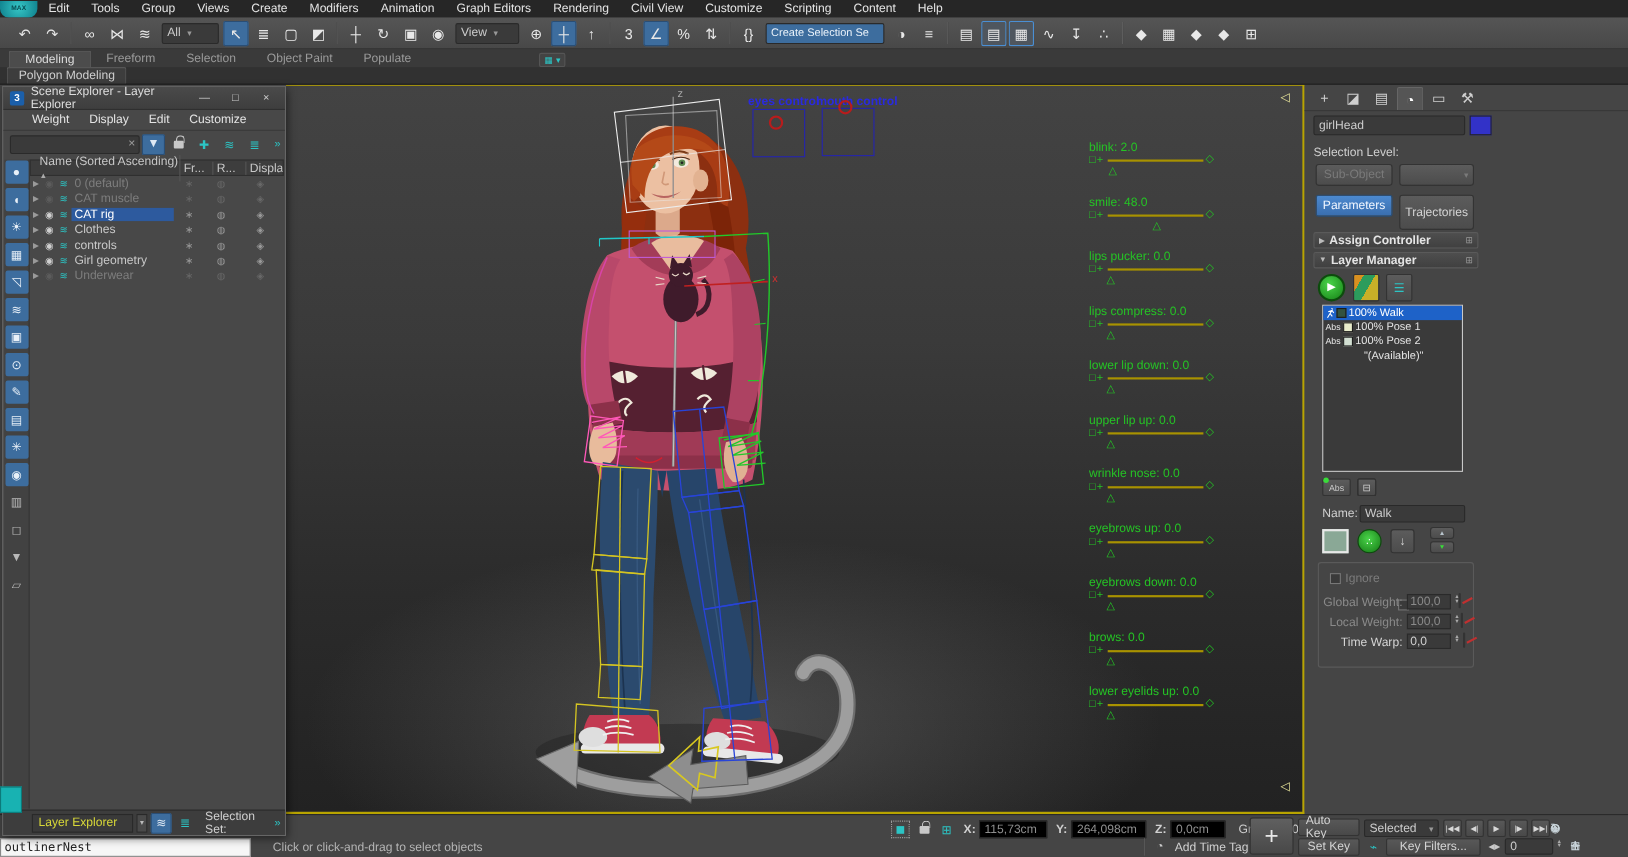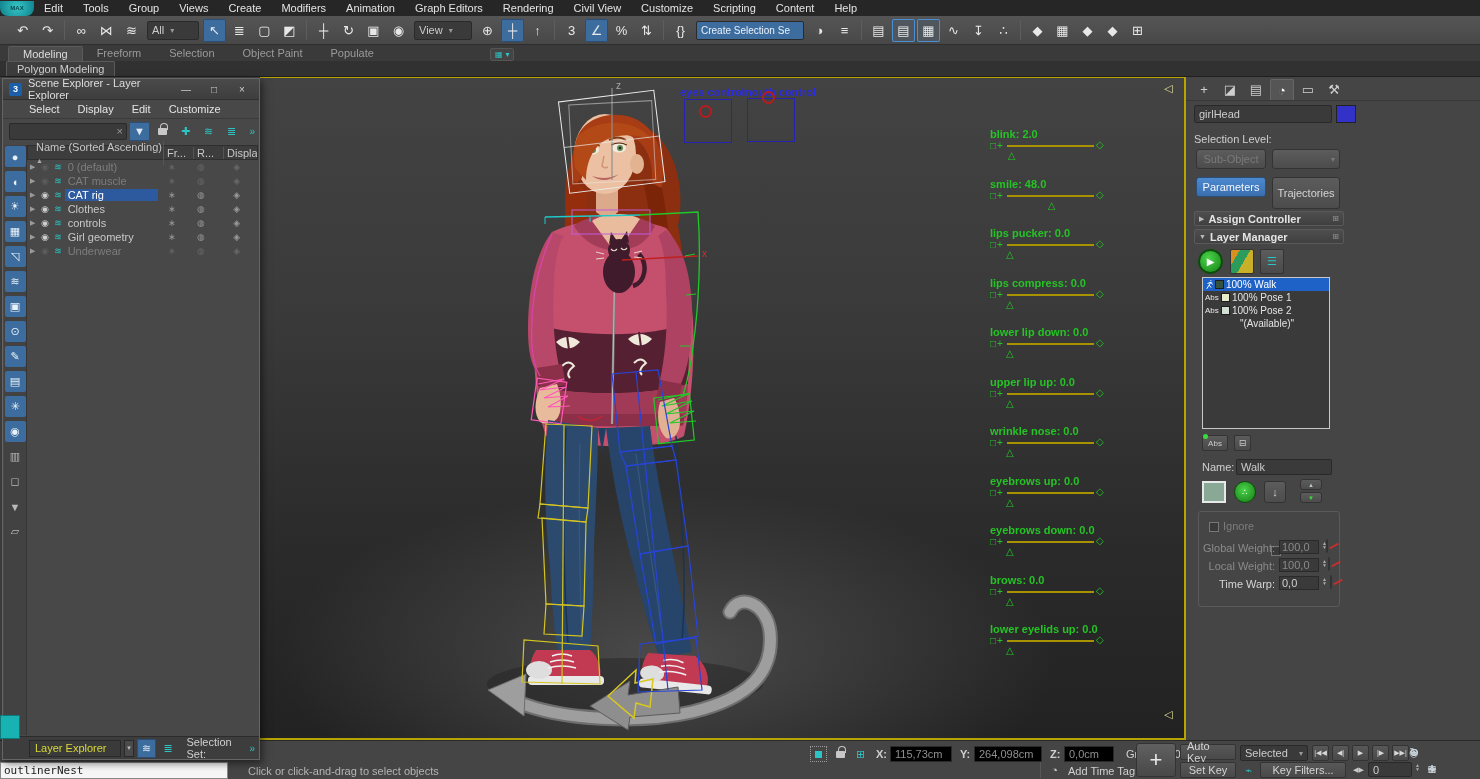--- a/index.html
+++ b/index.html
@@ -45,21 +45,21 @@
     border-top:1px solid #b8a400;border-right:2px solid #b8a400;border-bottom:2px solid #b8a400;overflow:hidden;z-index:1;}
   .vp-tri{position:absolute;color:#e8e49a;font-size:11px;}
   .ctl-label{position:absolute;color:#2a2ade;font-weight:bold;font-size:11px;}
   .ctl-box{position:absolute;border:1px solid #2424b0;width:48px;height:44px;}
   .ctl-circle{position:absolute;border:2px solid #b81c1c;border-radius:50%;width:13px;height:13px;}
   .axis-label{position:absolute;font-size:10px;}
 
   
   #sliders{position:absolute;left:730px;top:50px;width:120px;}
   .mslider{position:relative;width:118px;height:49.5px;}
-  .mlab{color:#25c325;font-weight:bold;white-space:nowrap;}
+  .mlab{color:#25c325;font-weight:normal;white-space:nowrap;}
   .mrow{position:relative;height:12px;color:#25c325;}
   .mstart{position:absolute;left:0;top:0;font-size:10px;letter-spacing:1px;}
   .mline{position:absolute;left:17px;top:5px;width:87px;height:2px;background:#a89200;}
   .mend{position:absolute;left:106px;top:-1px;font-size:10px;}
   .mtri{position:absolute;top:22px;color:#25c325;font-size:10px;}
 
   
   #explorer{left:2px;top:78px;width:258px;height:682px;background:#484848;border:1px solid #666;
     box-shadow:2px 3px 8px rgba(0,0,0,.55);z-index:6;}
   #x-title{height:21px;background:linear-gradient(#4a4a4a,#3e3e3e);border-bottom:1px solid #2f2f2f;
@@ -606,21 +606,21 @@
 
   <div id="explorer" class="abs">
     <div id="x-title">
       <span id="x-appicon">3</span>
       <span class="t">Scene Explorer - Layer Explorer</span>
       <span class="winbtn">—</span>
       <span class="winbtn">□</span>
       <span class="winbtn">×</span>
     </div>
     <div id="x-menu">
-        <span class="menu-item">Select</span>
+        <span class="menu-item">Weight</span>
         <span class="menu-item">Display</span>
         <span class="menu-item">Edit</span>
         <span class="menu-item">Customize</span>
       </div>
     <div id="x-tools">
       <span id="x-search">
           <span class="clr">×</span>
         </span>
       <span class="xtb on">▼</span>
       <span class="xtb">

